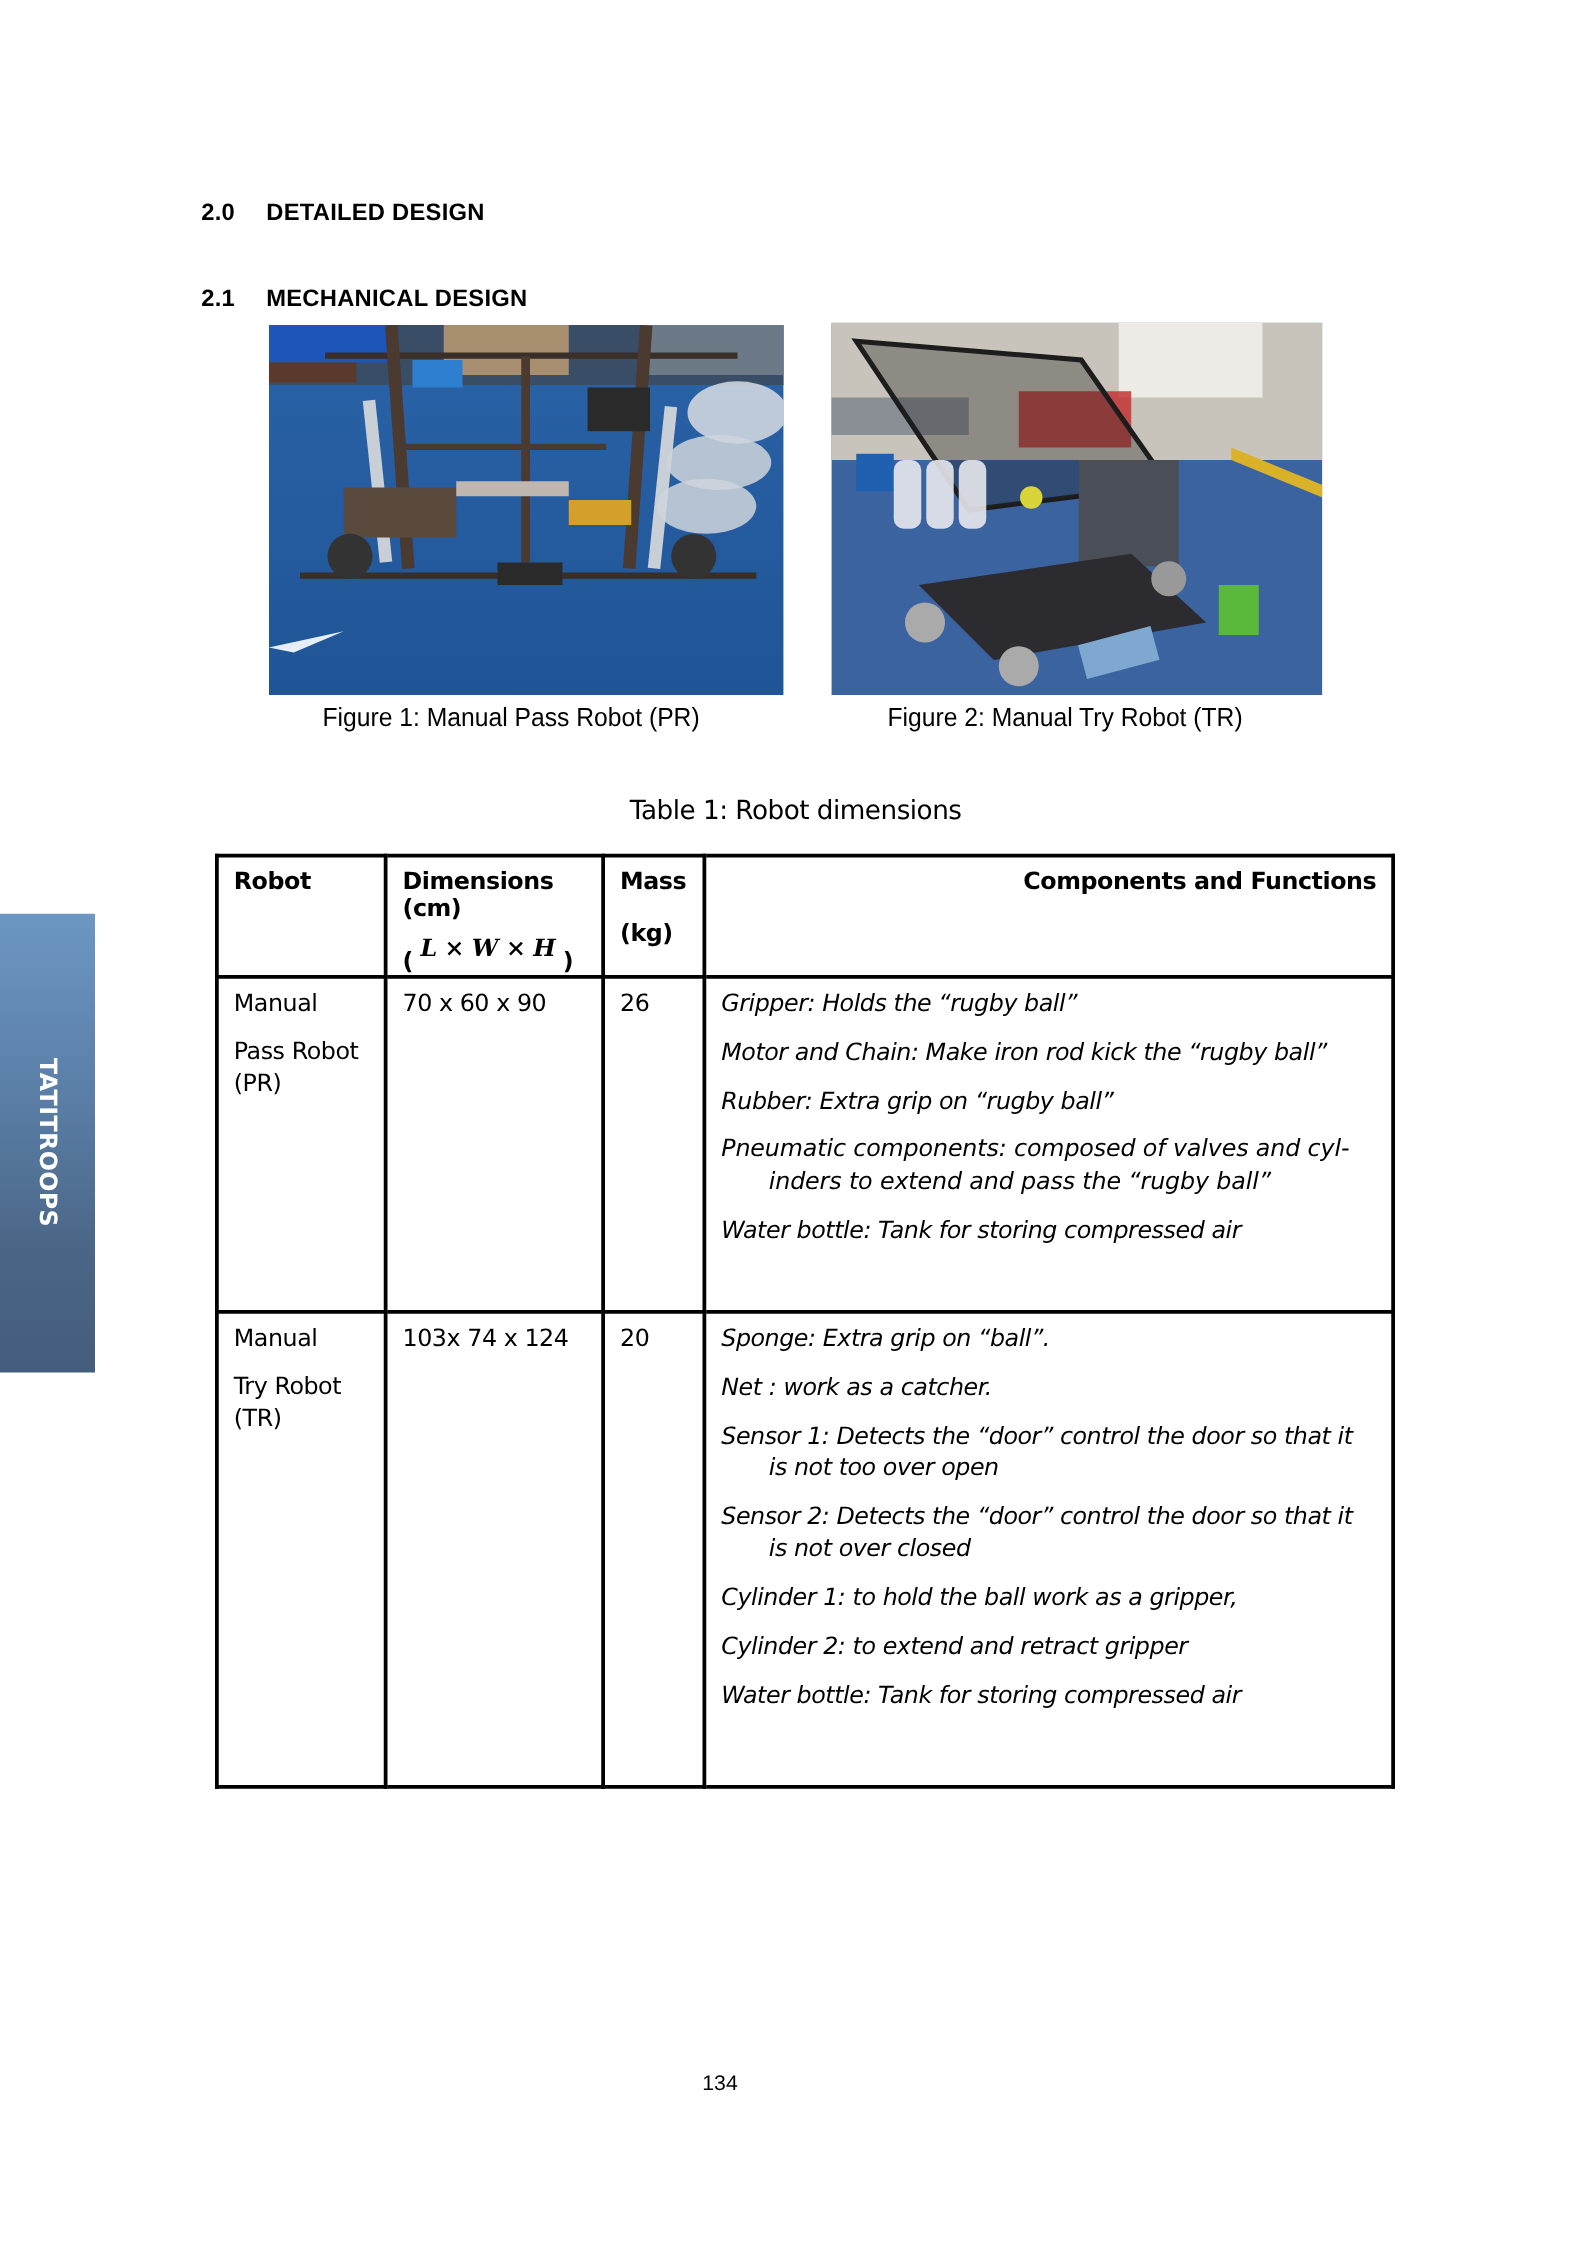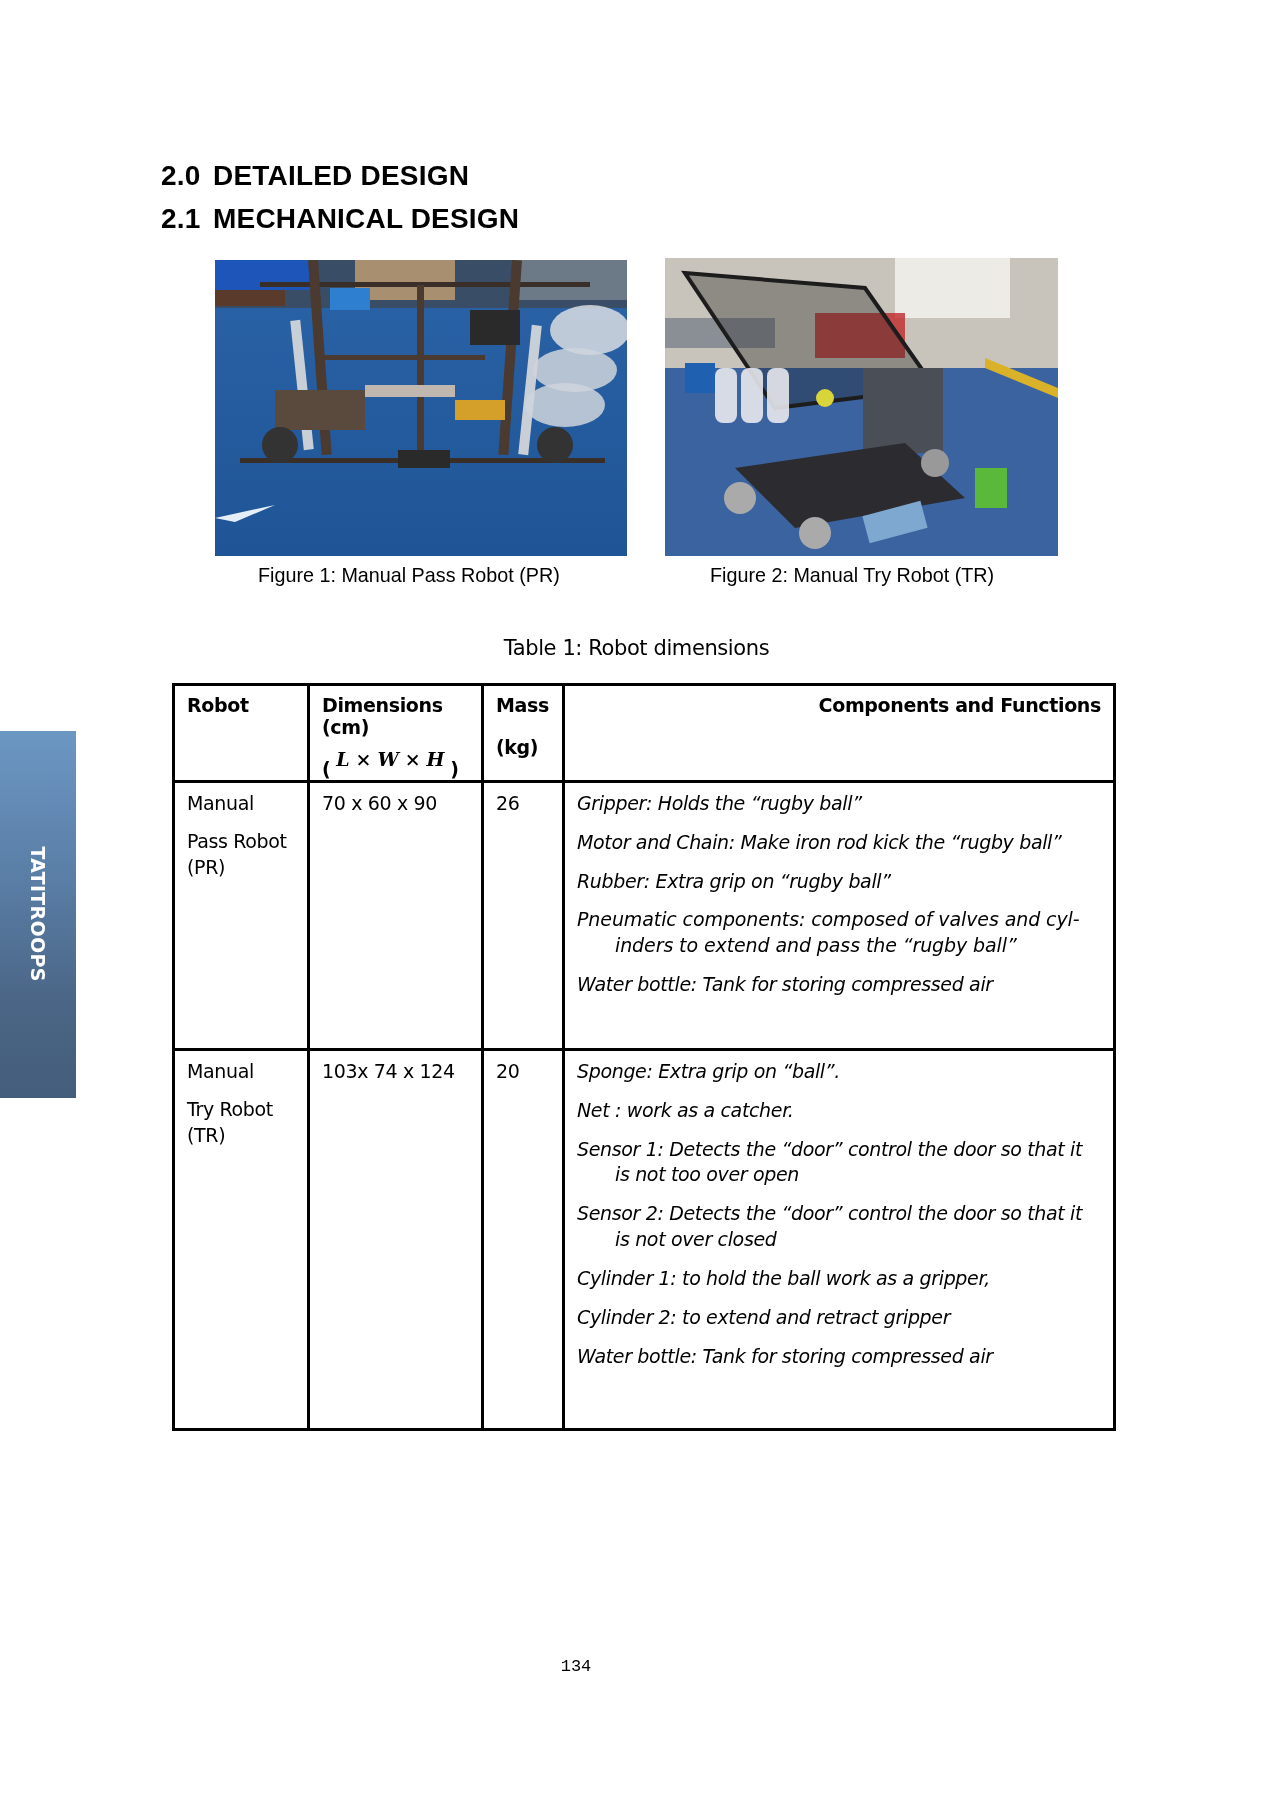--- a/index.html
+++ b/index.html
@@ -2,25 +2,25 @@
 <html><head>
 <meta charset="utf-8">
 <style>
   html, body { margin:0; padding:0; }
   body {
     width:1273px; height:1800px; position:relative; background:#ffffff; overflow:hidden;
     font-family:"Liberation Sans", sans-serif; color:#000;
   }
   .heading {
     position:absolute; left:161px; font-family:"Liberation Sans", sans-serif;
-    font-weight:bold; font-size:28px; letter-spacing:0.2px; margin:0;
+    font-weight:bold; font-size:19px; letter-spacing:0.2px; margin:0;
   }
   .heading .num { display:inline-block; width:52px; }
   #h1 { top:160px; }
-  #h2 { top:203px; }
+  #h2 { top:229px; }
 
   .figure { position:absolute; }
   .figure .photo { position:absolute; overflow:hidden; }
   .figure .photo svg { display:block; width:100%; height:100%; }
   .fig-caption {
     position:absolute; font-family:"Liberation Sans", sans-serif; font-size:21px;
     white-space:nowrap; transform:scaleX(0.94); transform-origin:left top;
   }
 
   #fig1-photo { left:215px; top:260px; width:412px; height:296px; }
@@ -62,21 +62,21 @@
     background:linear-gradient(to bottom, #6c97c3 0%, #5a7ea6 40%, #4a6585 75%, #455d7c 100%);
   }
   #side-tab-label {
     position:absolute; left:38px; top:183px; transform:translate(-50%,-50%) rotate(90deg);
     color:#ffffff; font-family:"DejaVu Sans", sans-serif; font-weight:bold; font-size:19px;
     letter-spacing:0.3px; white-space:nowrap;
   }
 
   #page-number {
     position:absolute; left:0; width:1152px; top:1657px; text-align:center;
-    font-family:Liberation Mono, monospace; font-size:17px;
+    font-family:Liberation Sans, sans-serif; font-size:17px;
   }
 </style>
 </head>
 <body>
 
 <h1 class="heading" id="h1">
   <span class="num">2.0</span><span>DETAILED DESIGN</span>
 </h1>
 <h2 class="heading" id="h2">
   <span class="num">2.1</span><span>MECHANICAL DESIGN</span>

